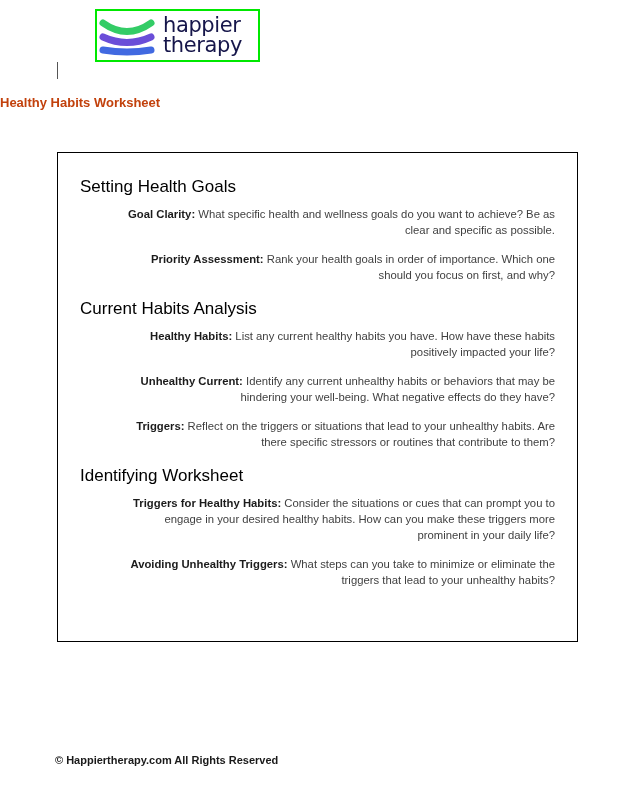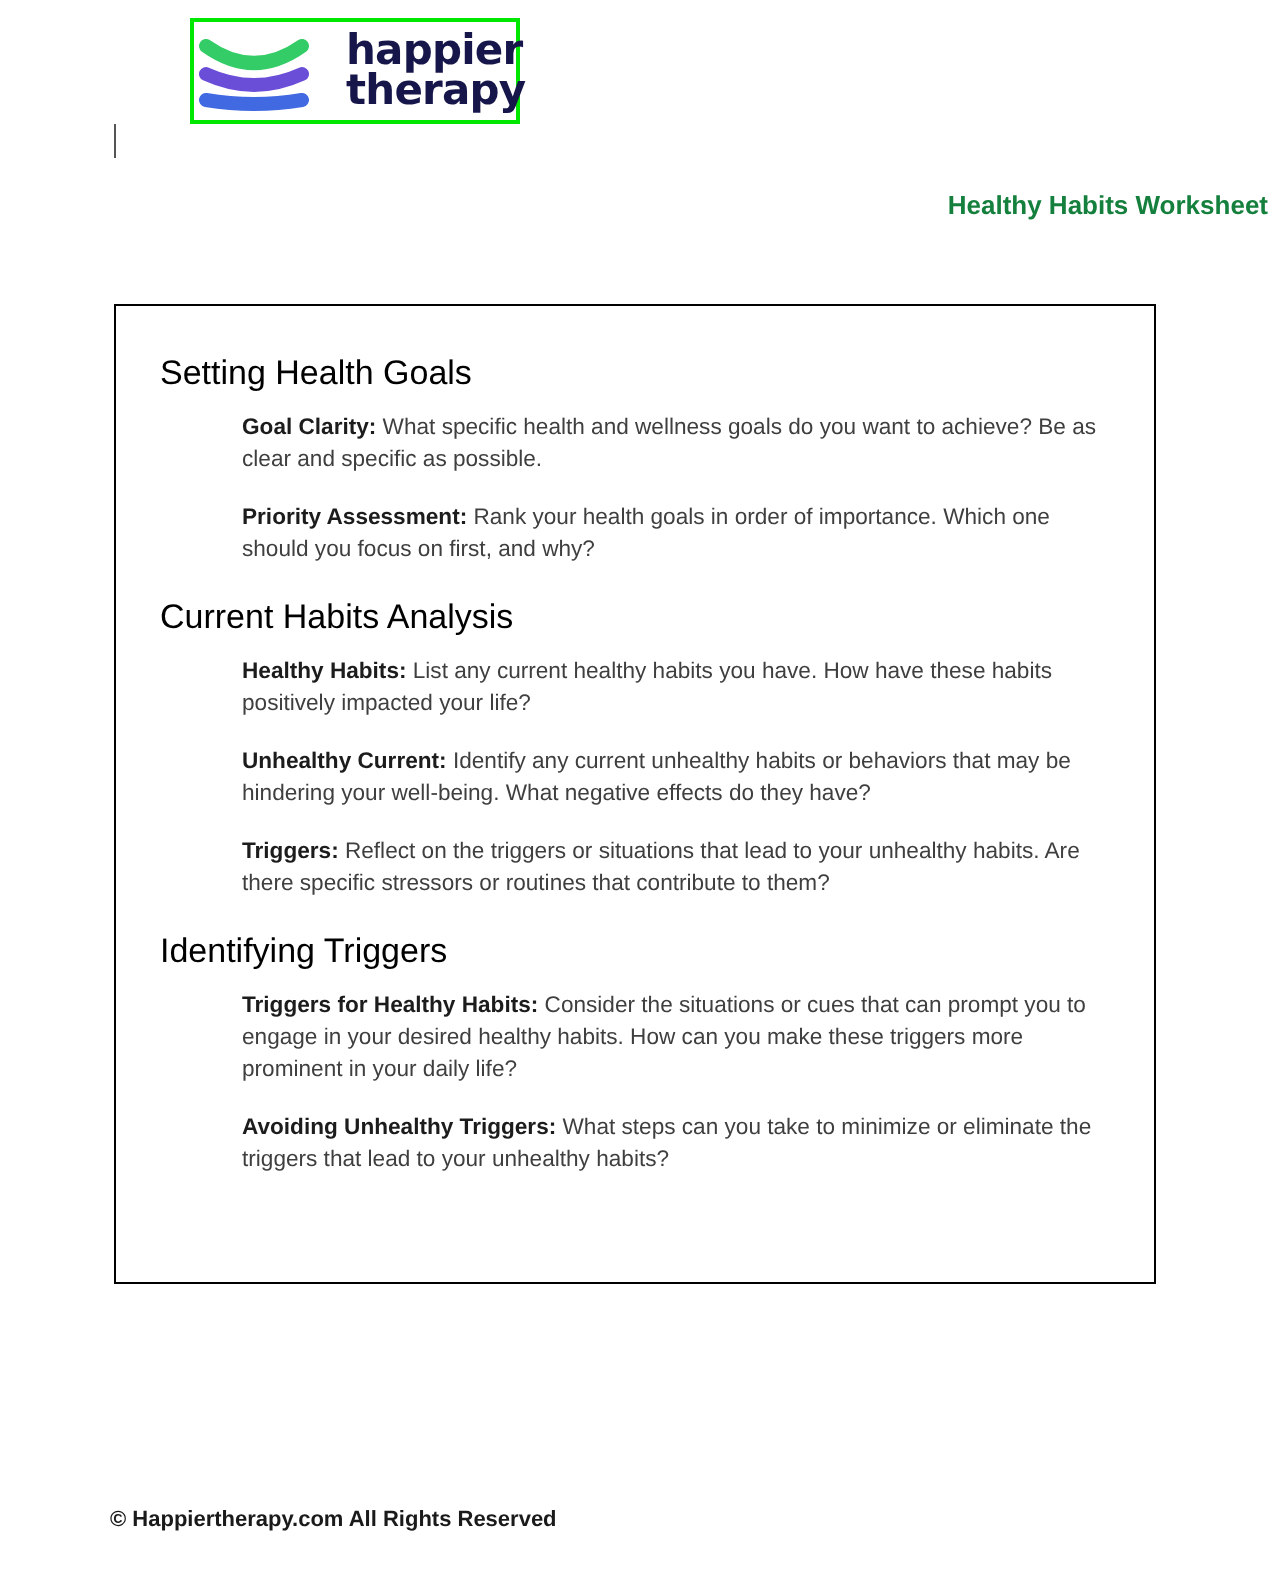--- a/index.html
+++ b/index.html
@@ -29,23 +29,23 @@
     display: flex;
     align-items: center;
   }
   .logo-mark {
     width: 58px;
     height: 46px;
     flex: 0 0 58px;
     margin-left: 1px;
   }
   .logo-type {
-    margin-left: 17px;
+    margin-left: 7px;
     line-height: 0.94;
-    font-weight: bold;
+    font-weight: normal;
     font-size: 21px;
     letter-spacing: -0.4px;
     color: #16164a;
     font-family: "DejaVu Sans", sans-serif;
   }
   .logo-type span { display: block; }
 
   
   .caret {
     position: absolute;
@@ -55,24 +55,24 @@
     height: 17px;
     background: #555555;
   }
 
   
   .doc-title {
     position: absolute;
     left: 0;
     right: 0;
     top: 95px;
-    text-align: right;
+    text-align: left;
     font-size: 13px;
     font-weight: bold;
-    color: #15803d;
+    color: #c2410c;
     font-family: "Liberation Sans", sans-serif;
   }
 
   
   .content-box {
     position: absolute;
     left: 57px;
     top: 152px;
     width: 521px;
     height: 490px;
@@ -92,21 +92,21 @@
   }
   .section + .section .section-heading { margin-top: 16px; }
 
   .prompt {
     margin: 0 0 13px 0;
     padding-left: 41px;
     font-size: 11.3px;
     line-height: 1.42;
     color: #3f3f3f;
     font-family: "Liberation Sans", sans-serif;
-    text-align: left;
+    text-align: right;
   }
   .prompt .lead {
     font-weight: bold;
     color: #1c1c1c;
   }
 
   
   .footer {
     position: absolute;
     left: 55px;
@@ -146,21 +146,21 @@
           <p class="prompt"><span class="lead">Goal Clarity:</span><span> What specific health and wellness goals do you want to achieve? Be as clear and specific as possible.</span></p>
           <p class="prompt"><span class="lead">Priority Assessment:</span><span> Rank your health goals in order of importance. Which one should you focus on first, and why?</span></p>
         </div>
         <div class="section">
           <h2 class="section-heading">Current Habits Analysis</h2>
           <p class="prompt"><span class="lead">Healthy Habits:</span><span> List any current healthy habits you have. How have these habits positively impacted your life?</span></p>
           <p class="prompt"><span class="lead">Unhealthy Current:</span><span> Identify any current unhealthy habits or behaviors that may be hindering your well-being. What negative effects do they have?</span></p>
           <p class="prompt"><span class="lead">Triggers:</span><span> Reflect on the triggers or situations that lead to your unhealthy habits. Are there specific stressors or routines that contribute to them?</span></p>
         </div>
         <div class="section">
-          <h2 class="section-heading">Identifying Triggers</h2>
+          <h2 class="section-heading">Identifying Worksheet</h2>
           <p class="prompt"><span class="lead">Triggers for Healthy Habits:</span><span> Consider the situations or cues that can prompt you to engage in your desired healthy habits. How can you make these triggers more prominent in your daily life?</span></p>
           <p class="prompt"><span class="lead">Avoiding Unhealthy Triggers:</span><span> What steps can you take to minimize or eliminate the triggers that lead to your unhealthy habits?</span></p>
         </div>
       </div>
   </div>
 
   <div class="footer">© Happiertherapy.com All Rights Reserved</div>
 
 </div>
 

